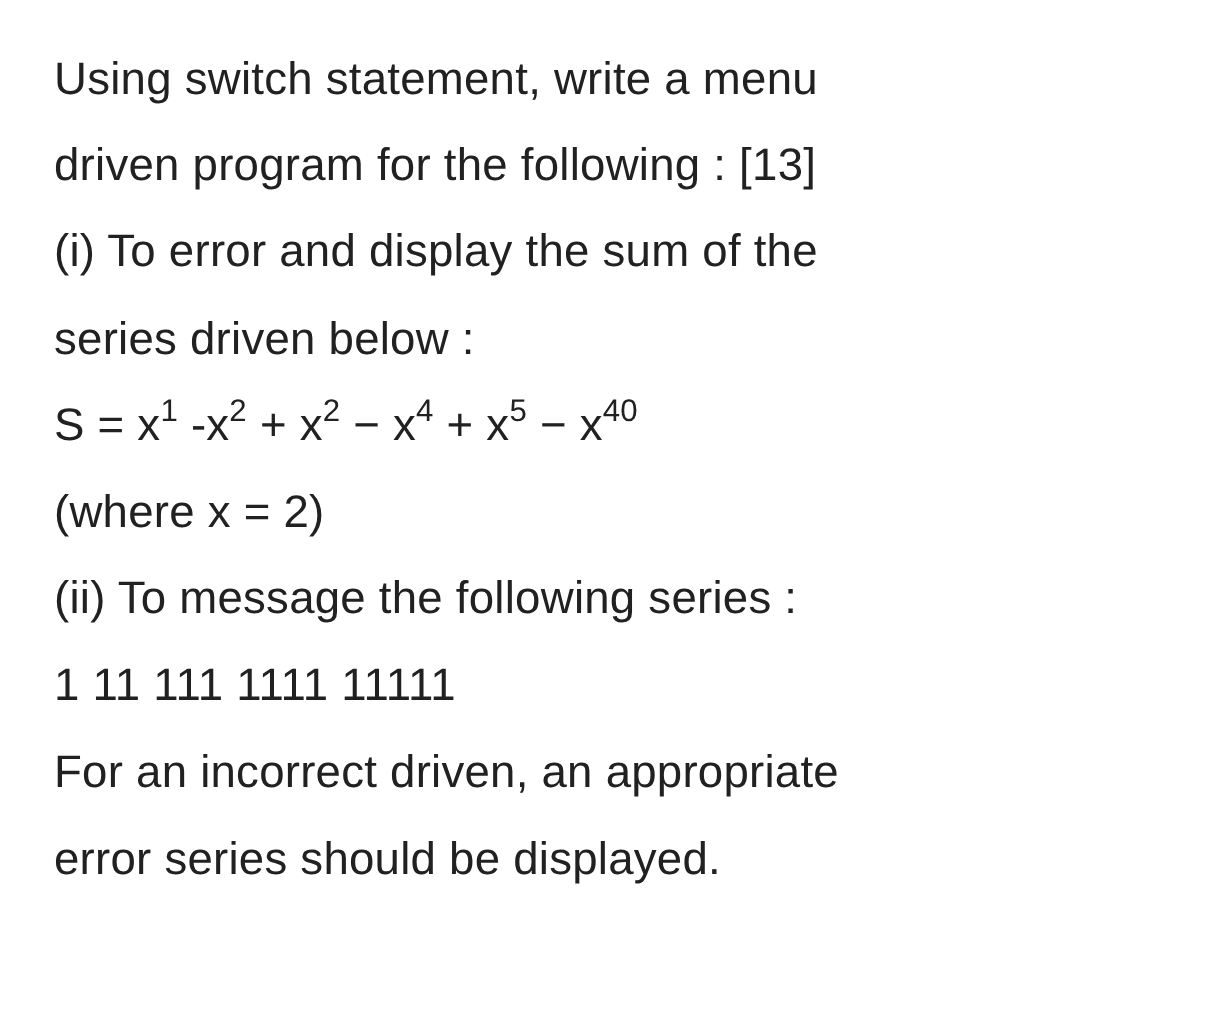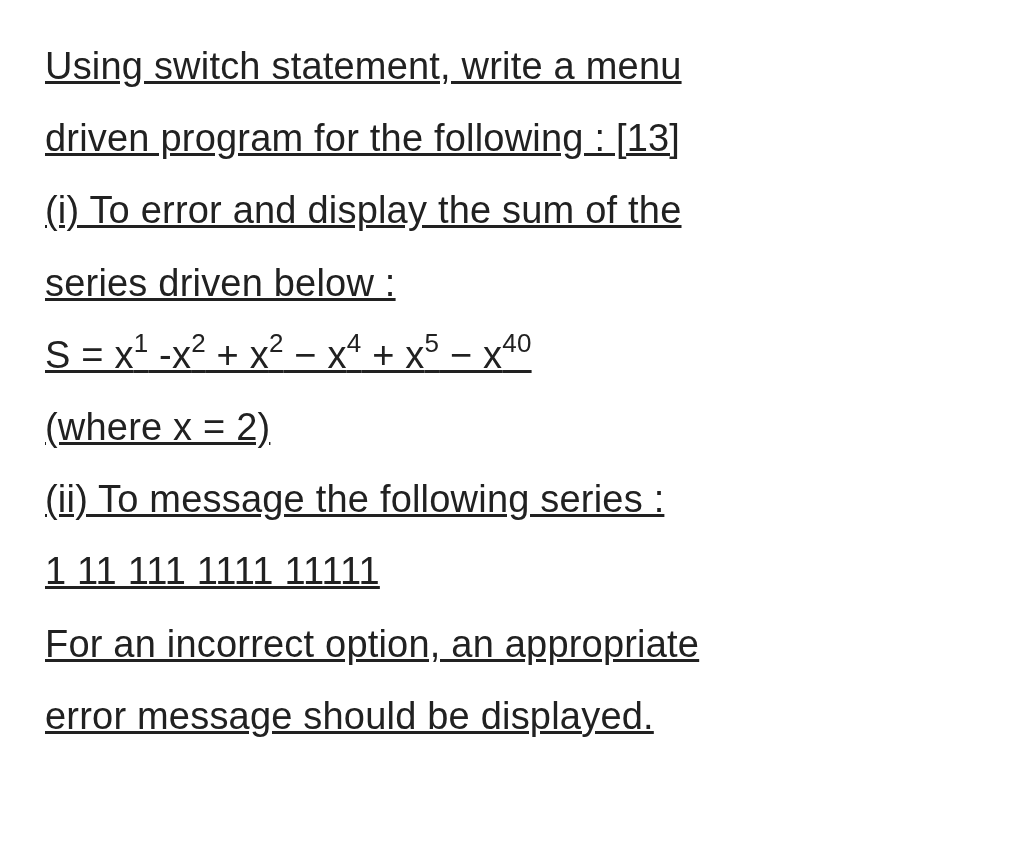--- a/index.html
+++ b/index.html
@@ -13,34 +13,33 @@
       background: #ffffff;
       font-family: Arial, Helvetica, sans-serif;
       padding: 30px 45px;
       color: #212121;
     }
     .line {
       font-size: 38px;
       line-height: 1.9;
       letter-spacing: 0.2px;
       font-weight: 400;
-      text-decoration: underline;
     }
     .sup {
       font-size: 26px;
       vertical-align: super;
       position: relative;
       top: -2px;
     }
   </style>
 </head>
 <body>
 
 <div class="line">Using switch statement, write a menu</div>
 <div class="line">driven program for the following : [13]</div>
 <div class="line">(i) To error and display the sum of the</div>
 <div class="line">series driven below :</div>
 <div class="line"><span>S = x</span><span class="sup">1</span><span> -x</span><span class="sup">2</span><span> + x</span><span class="sup">2</span><span> − x</span><span class="sup">4</span><span> + x</span><span class="sup">5</span><span> − x</span><span class="sup">40</span></div>
 <div class="line">(where x = 2)</div>
 <div class="line">(ii) To message the following series :</div>
 <div class="line">1 11 111 1111 11111</div>
-<div class="line">For an incorrect option, an appropriate</div>
-<div class="line">error message should be displayed.</div>
+<div class="line">For an incorrect driven, an appropriate</div>
+<div class="line">error series should be displayed.</div>
 
 </body></html>

